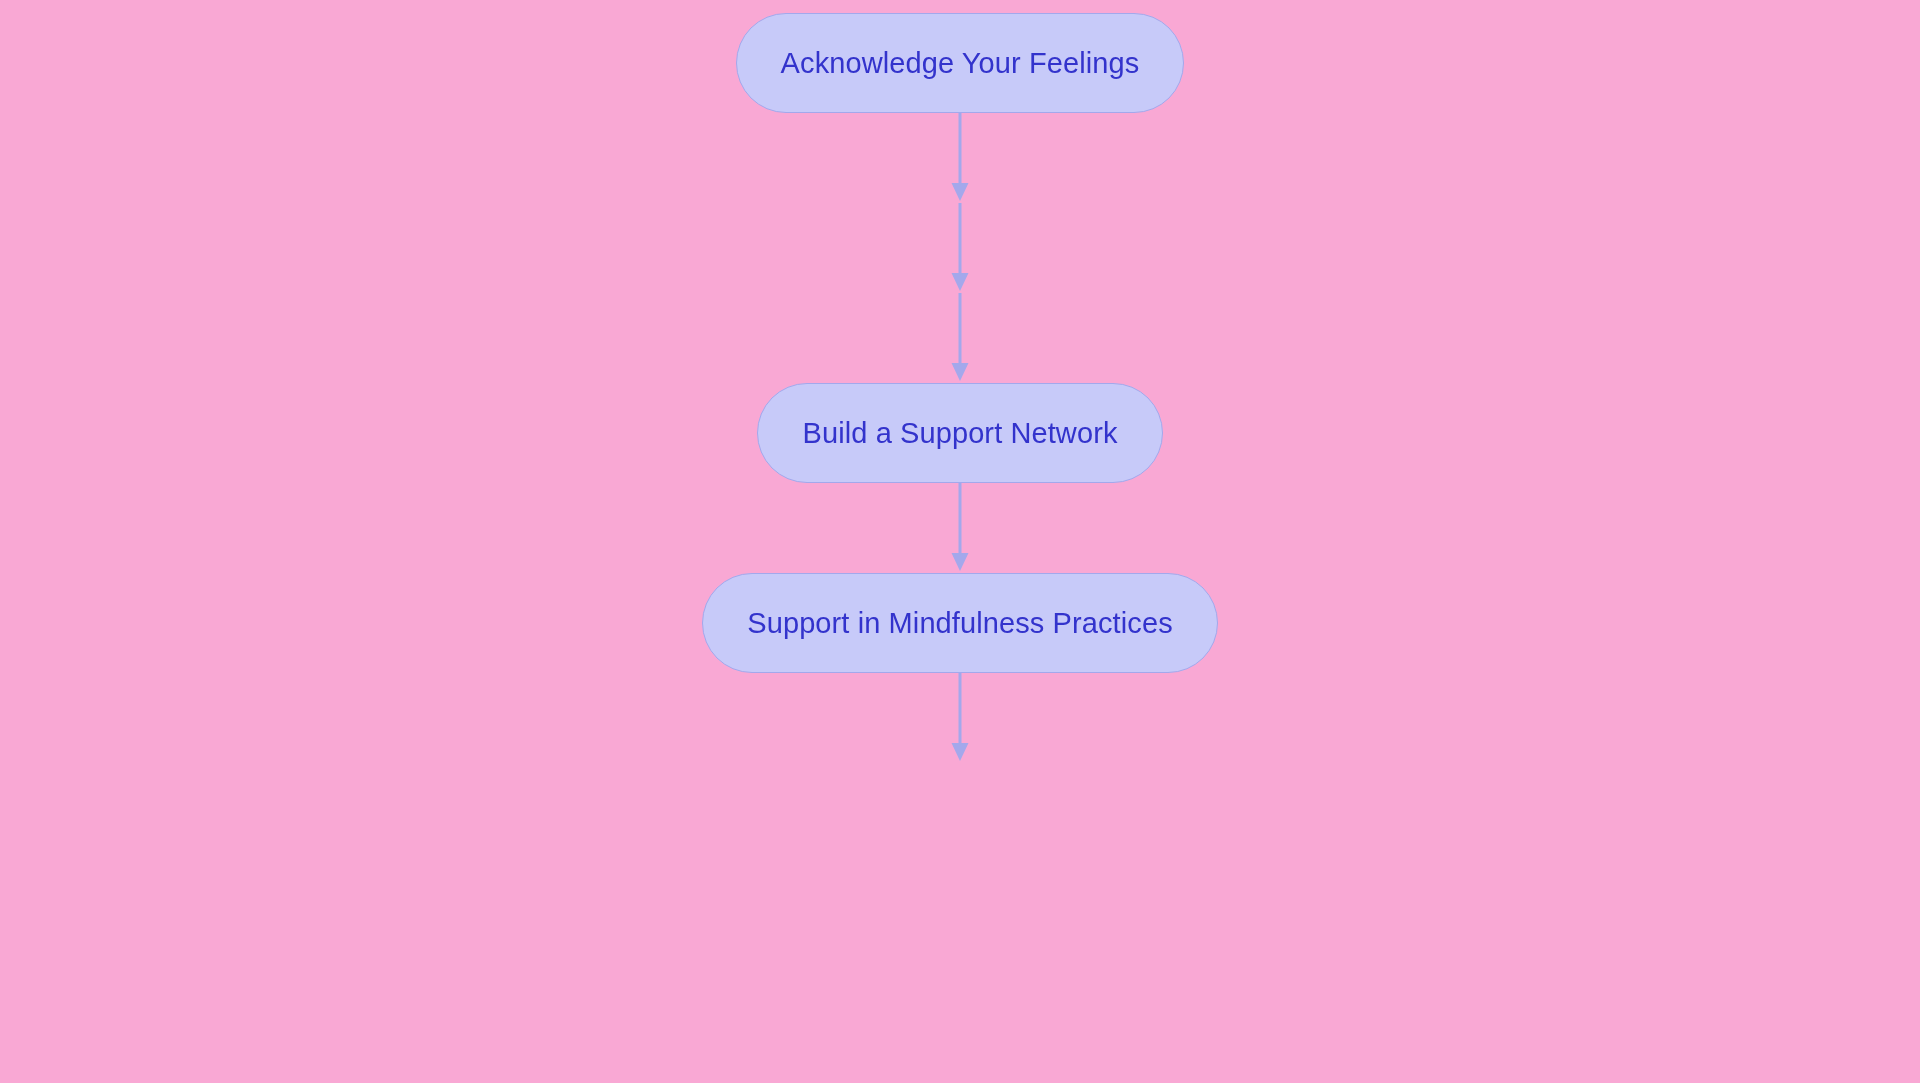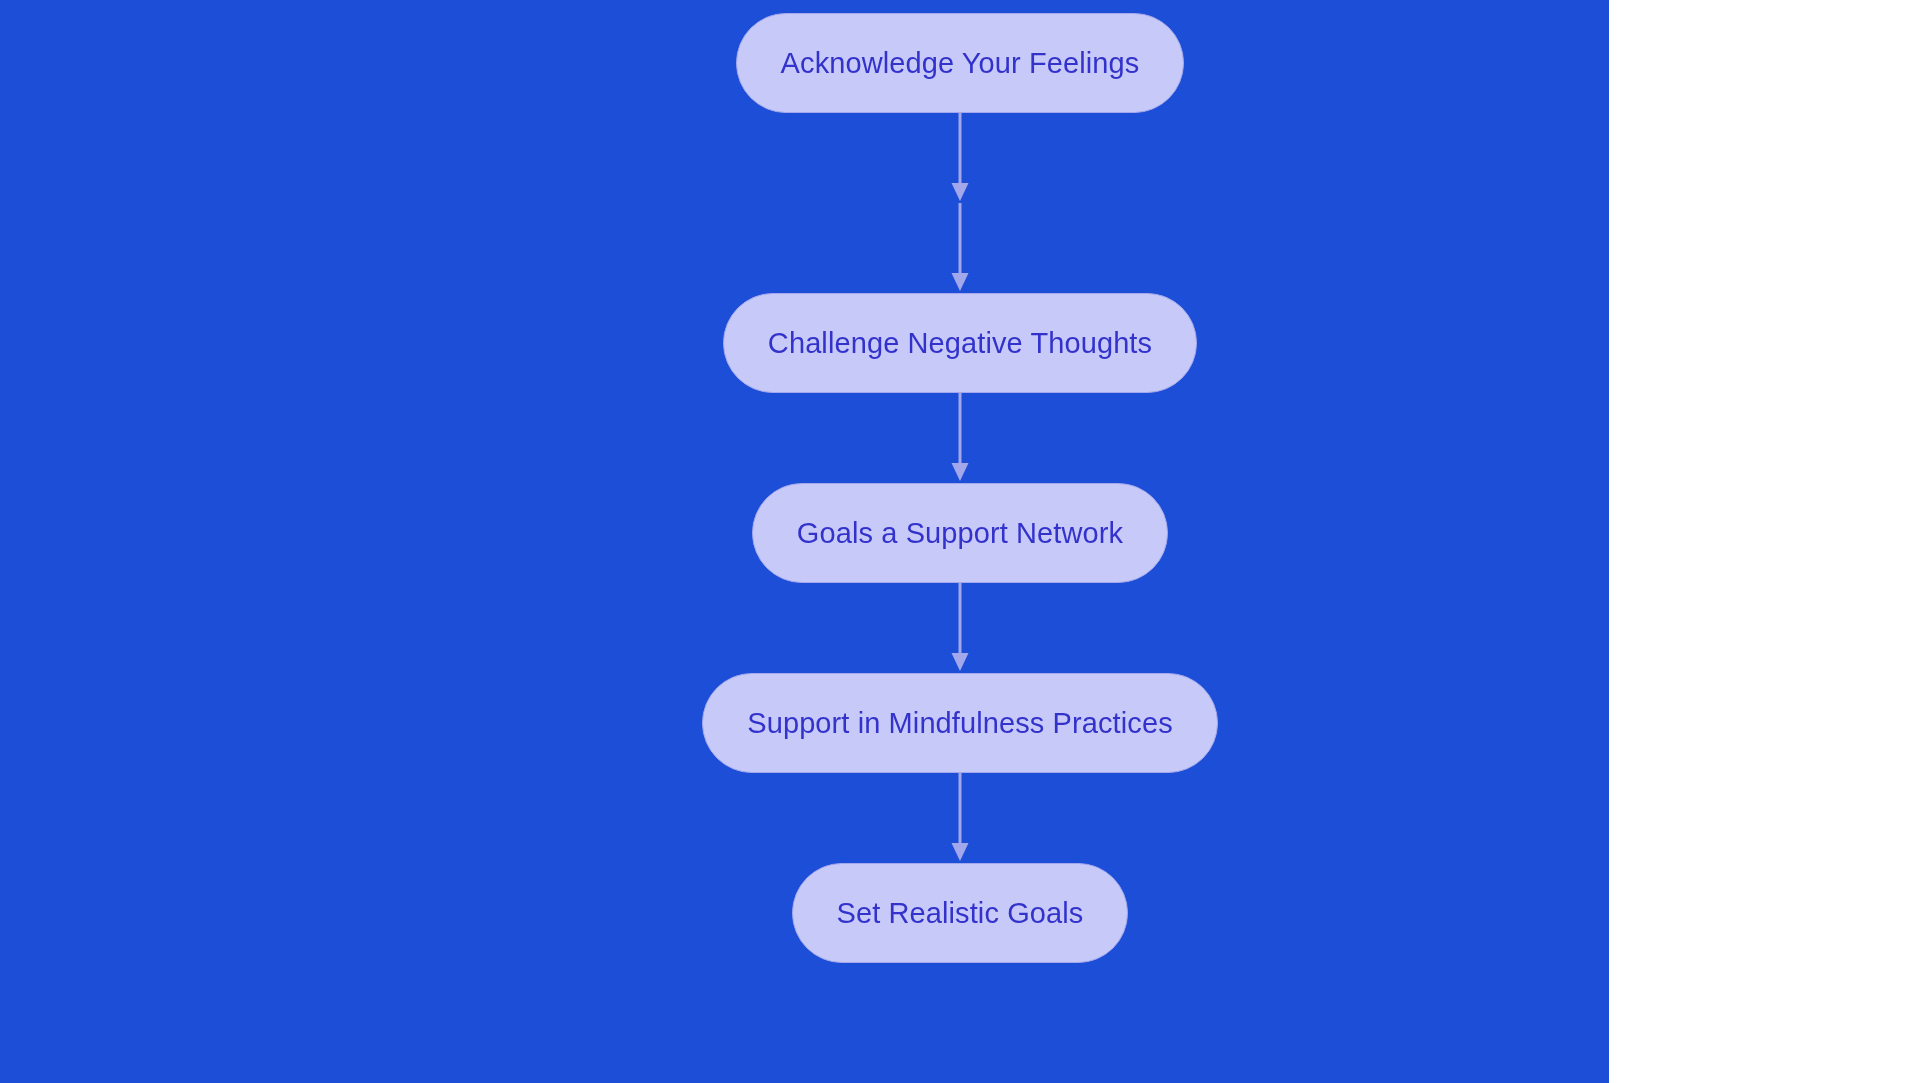--- a/index.html
+++ b/index.html
@@ -10,23 +10,23 @@
   }
   body {
     width: 1920px;
     height: 1083px;
     font-family: "Liberation Sans", "DejaVu Sans", sans-serif;
     overflow: hidden;
   }
 
   #flowchart-canvas {
     position: relative;
-    width: 1609px;
+    width: 1920px;
     height: 1083px;
-    background: #1d4ed8;
+    background: #f9a8d4;
   }
 
   .flow-column {
     position: absolute;
     left: 0;
     top: 0;
     width: 1920px;
     height: 1083px;
     display: flex;
     flex-direction: column;
@@ -90,51 +90,45 @@
     </div>
 
 
     <div class="connector">
       <svg viewBox="0 0 30 90" xmlns="http://www.w3.org/2000/svg" aria-hidden="true">
         <line x1="15" y1="0" x2="15" y2="74" stroke="#a3a8ec" stroke-width="3"></line>
         <polygon points="15,88 6.5,70 23.5,70" fill="#a3a8ec"></polygon>
       </svg>
     </div>
 
-    <div class="node">
-      <span class="node-label">Challenge Negative Thoughts</span>
-    </div>
 
     <div class="connector">
       <svg viewBox="0 0 30 90" xmlns="http://www.w3.org/2000/svg" aria-hidden="true">
         <line x1="15" y1="0" x2="15" y2="74" stroke="#a3a8ec" stroke-width="3"></line>
         <polygon points="15,88 6.5,70 23.5,70" fill="#a3a8ec"></polygon>
       </svg>
     </div>
 
     <div class="node">
-      <span class="node-label">Goals a Support Network</span>
+      <span class="node-label">Build a Support Network</span>
     </div>
 
     <div class="connector">
       <svg viewBox="0 0 30 90" xmlns="http://www.w3.org/2000/svg" aria-hidden="true">
         <line x1="15" y1="0" x2="15" y2="74" stroke="#a3a8ec" stroke-width="3"></line>
         <polygon points="15,88 6.5,70 23.5,70" fill="#a3a8ec"></polygon>
       </svg>
     </div>
 
     <div class="node">
       <span class="node-label">Support in Mindfulness Practices</span>
     </div>
 
     <div class="connector">
       <svg viewBox="0 0 30 90" xmlns="http://www.w3.org/2000/svg" aria-hidden="true">
         <line x1="15" y1="0" x2="15" y2="74" stroke="#a3a8ec" stroke-width="3"></line>
         <polygon points="15,88 6.5,70 23.5,70" fill="#a3a8ec"></polygon>
       </svg>
     </div>
 
-    <div class="node">
-      <span class="node-label">Set Realistic Goals</span>
-    </div>
 
   </div>
 </div>
 
 </body></html>

